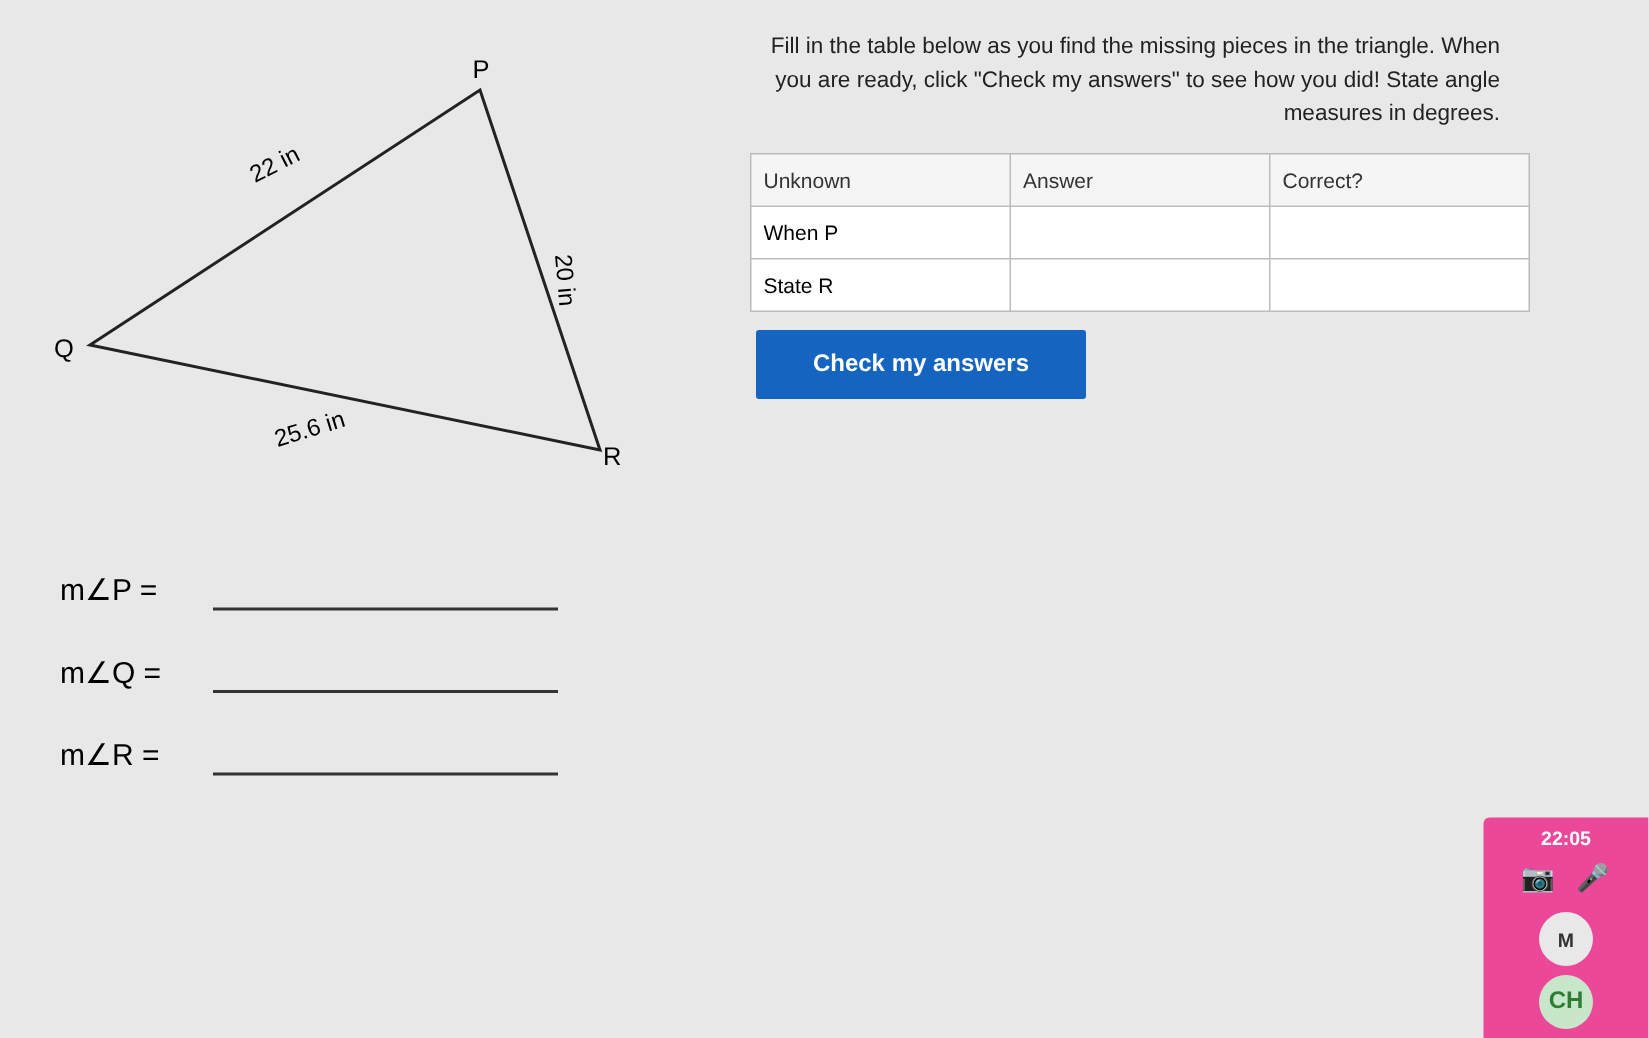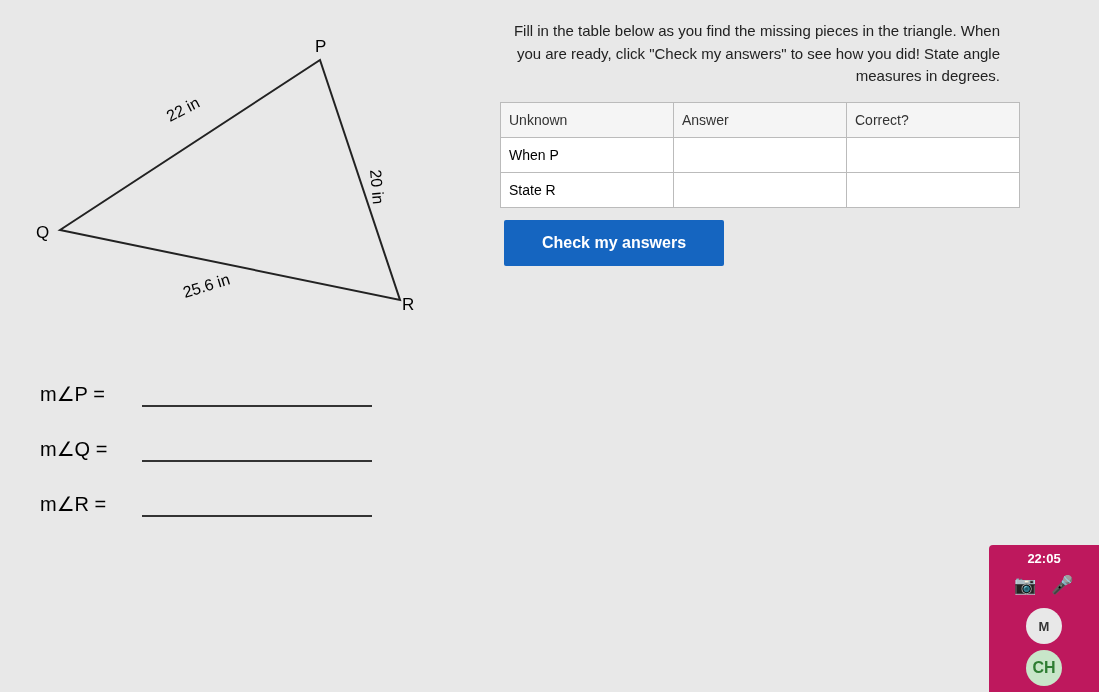--- a/index.html
+++ b/index.html
@@ -154,21 +154,21 @@
       text-align: right;
       padding-right: 8px;
     }
 
     
     .taskbar-overlay {
       position: absolute;
       bottom: 0;
       right: 0;
       width: 110px;
-      background: #be185d;
+      background: #ec4899;
       display: flex;
       flex-direction: column;
       align-items: center;
       padding: 6px 8px;
       gap: 8px;
       border-top-left-radius: 4px;
     }
 
     .taskbar-time {
       color: white;

